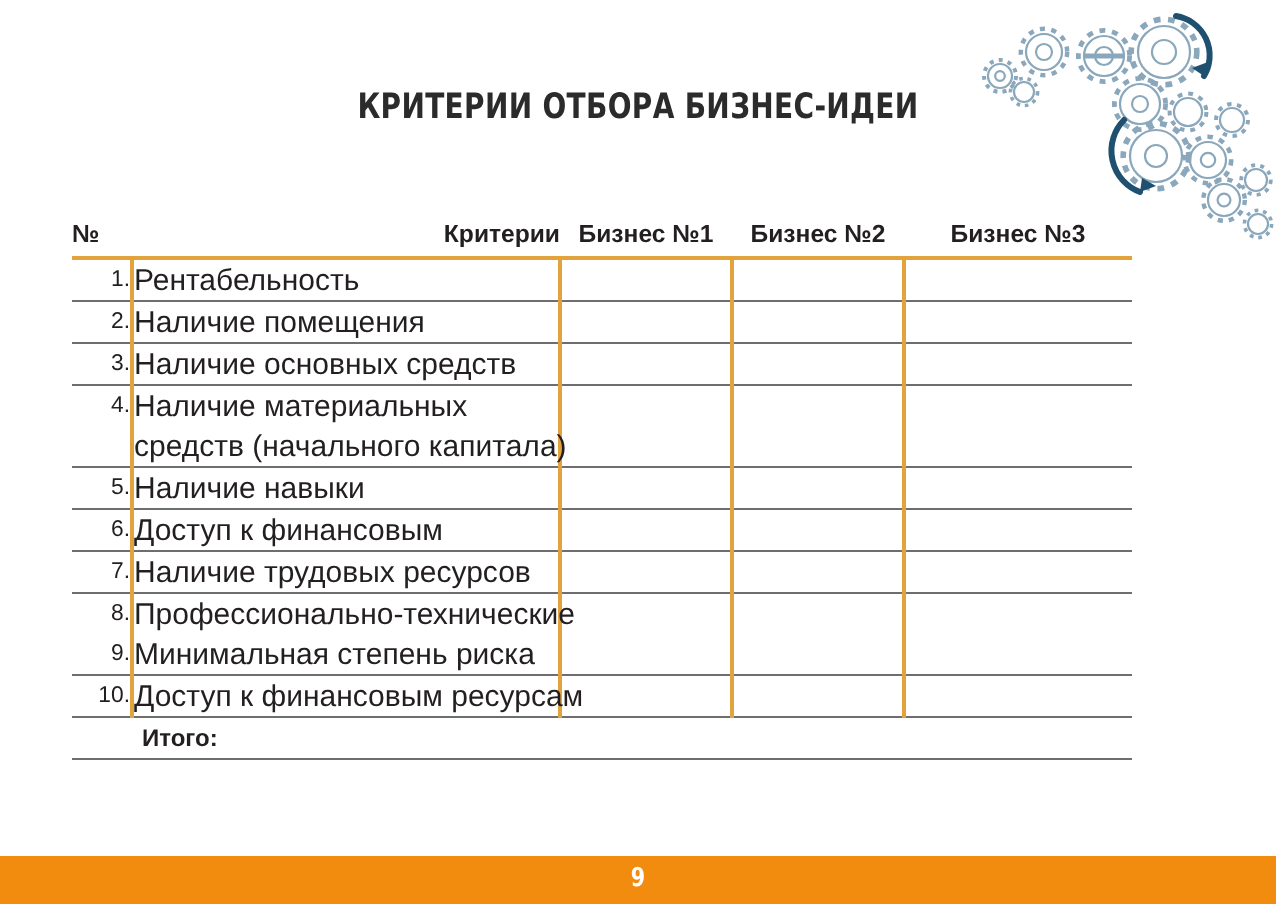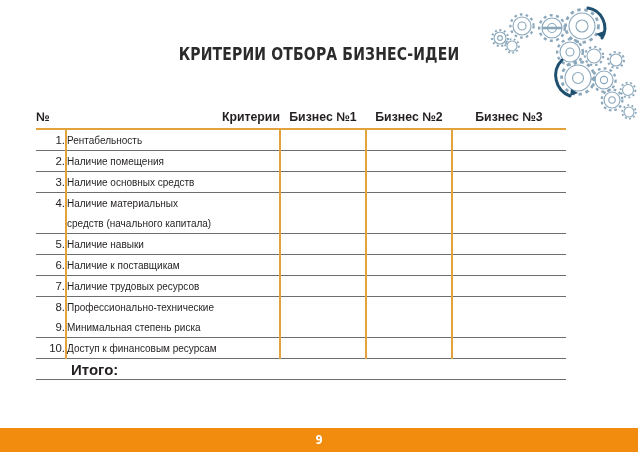--- a/index.html
+++ b/index.html
@@ -98,38 +98,38 @@
 
   td.num {
     text-align: right;
     padding-right: 5px;
     font-size: 11.4px;
     color: #231f20;
   }
   td.crit {
     border-left: 2px solid #e3a33c;
     padding-left: 5px;
-    font-size: 10px;
+    font-size: 15px;
     white-space: nowrap;
   }
   td.cell {
     border-left: 2px solid #e3a33c;
   }
   td.cell-last {
     border-left: 2px solid #e3a33c;
   }
 
   
   tr.total td {
     border-bottom: none;
     height: 22px;
   }
   tr.total td.total-label {
     font-weight: bold;
-    font-size: 15px;
+    font-size: 12px;
     padding-left: 5px;
     border-left: none;
   }
   tr.total td.cell, tr.total td.cell-last {
     border-left: none;
   }
 
   
   .footer-bar {
     position: absolute;
@@ -305,21 +305,21 @@
           </tr>
           <tr>
             <td class="num">5.</td>
             <td class="crit"> Наличие навыки</td>
             <td class="cell"></td>
             <td class="cell"></td>
             <td class="cell-last"></td>
           </tr>
           <tr>
             <td class="num">6.</td>
-            <td class="crit"> Наличие к поставщикам</td>
+            <td class="crit"> Доступ к финансовым</td>
             <td class="cell"></td>
             <td class="cell"></td>
             <td class="cell-last"></td>
           </tr>
           <tr>
             <td class="num">7.</td>
             <td class="crit"> Наличие трудовых ресурсов</td>
             <td class="cell"></td>
             <td class="cell"></td>
             <td class="cell-last"></td>

